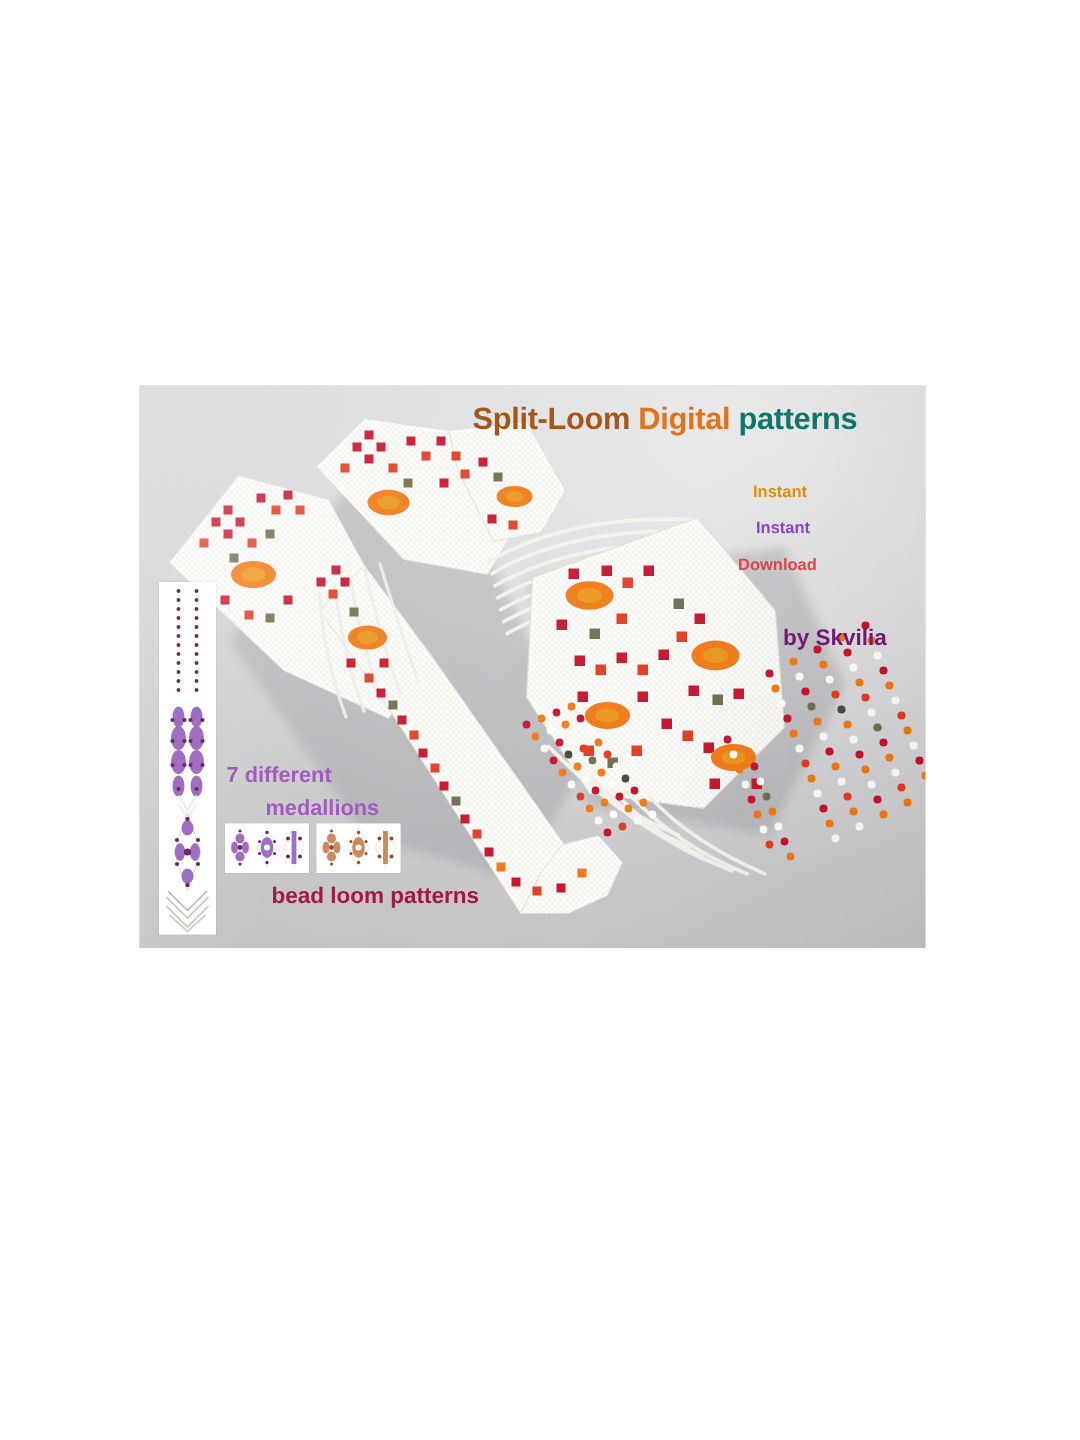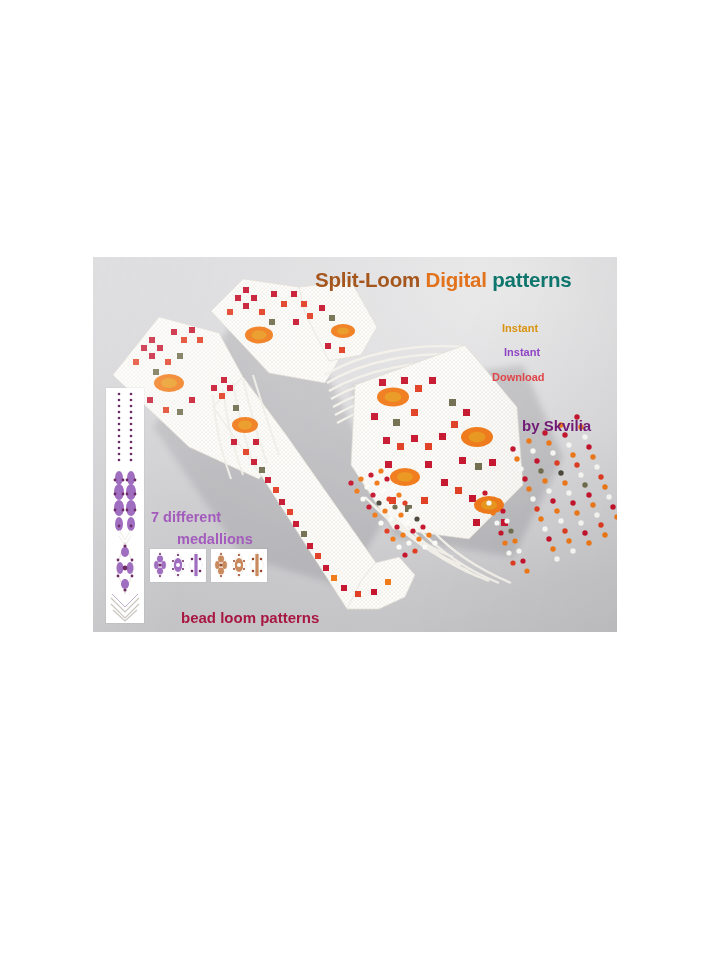--- a/index.html
+++ b/index.html
@@ -60,21 +60,21 @@
   #title-line .w2 { color: #e2721b; }
   #title-line .w3 { color: #0f766e; }
 
   #instant-text  { left: 502px; top: 322px; font-size: 11px; color: #d99211; }
   #digital-text  { left: 504px; top: 346px; font-size: 11px; color: #8f44c4; }
   #download-text { left: 492px; top: 371px; font-size: 11px; color: #e0454a; }
   #byline-text   { left: 522px; top: 417px; font-size: 15px; color: #701a75; }
 
   #medallions-line1 { left: 151px; top: 509px; font-size: 14.5px; color: #a35bbd; }
   #medallions-line2 { left: 177px; top: 531px; font-size: 14.5px; color: #a35bbd; }
-  #bead-loom-text   { left: 181px; top: 589px; font-size: 15px; color: #a81742; margin-top: 20px; }
+  #bead-loom-text   { left: 181px; top: 589px; font-size: 15px; color: #a81742; }
 
   
   .swatch-card {
     position: absolute;
     background: #ffffff;
     box-shadow: 0 0 0 0.5px rgba(0,0,0,0.06);
   }
   #swatch-left  { left: 150px; top: 549px; width: 56px; height: 33px; }
   #swatch-right { left: 211px; top: 549px; width: 56px; height: 33px; }
   .swatch-card svg { display:block; width:100%; height:100%; }

